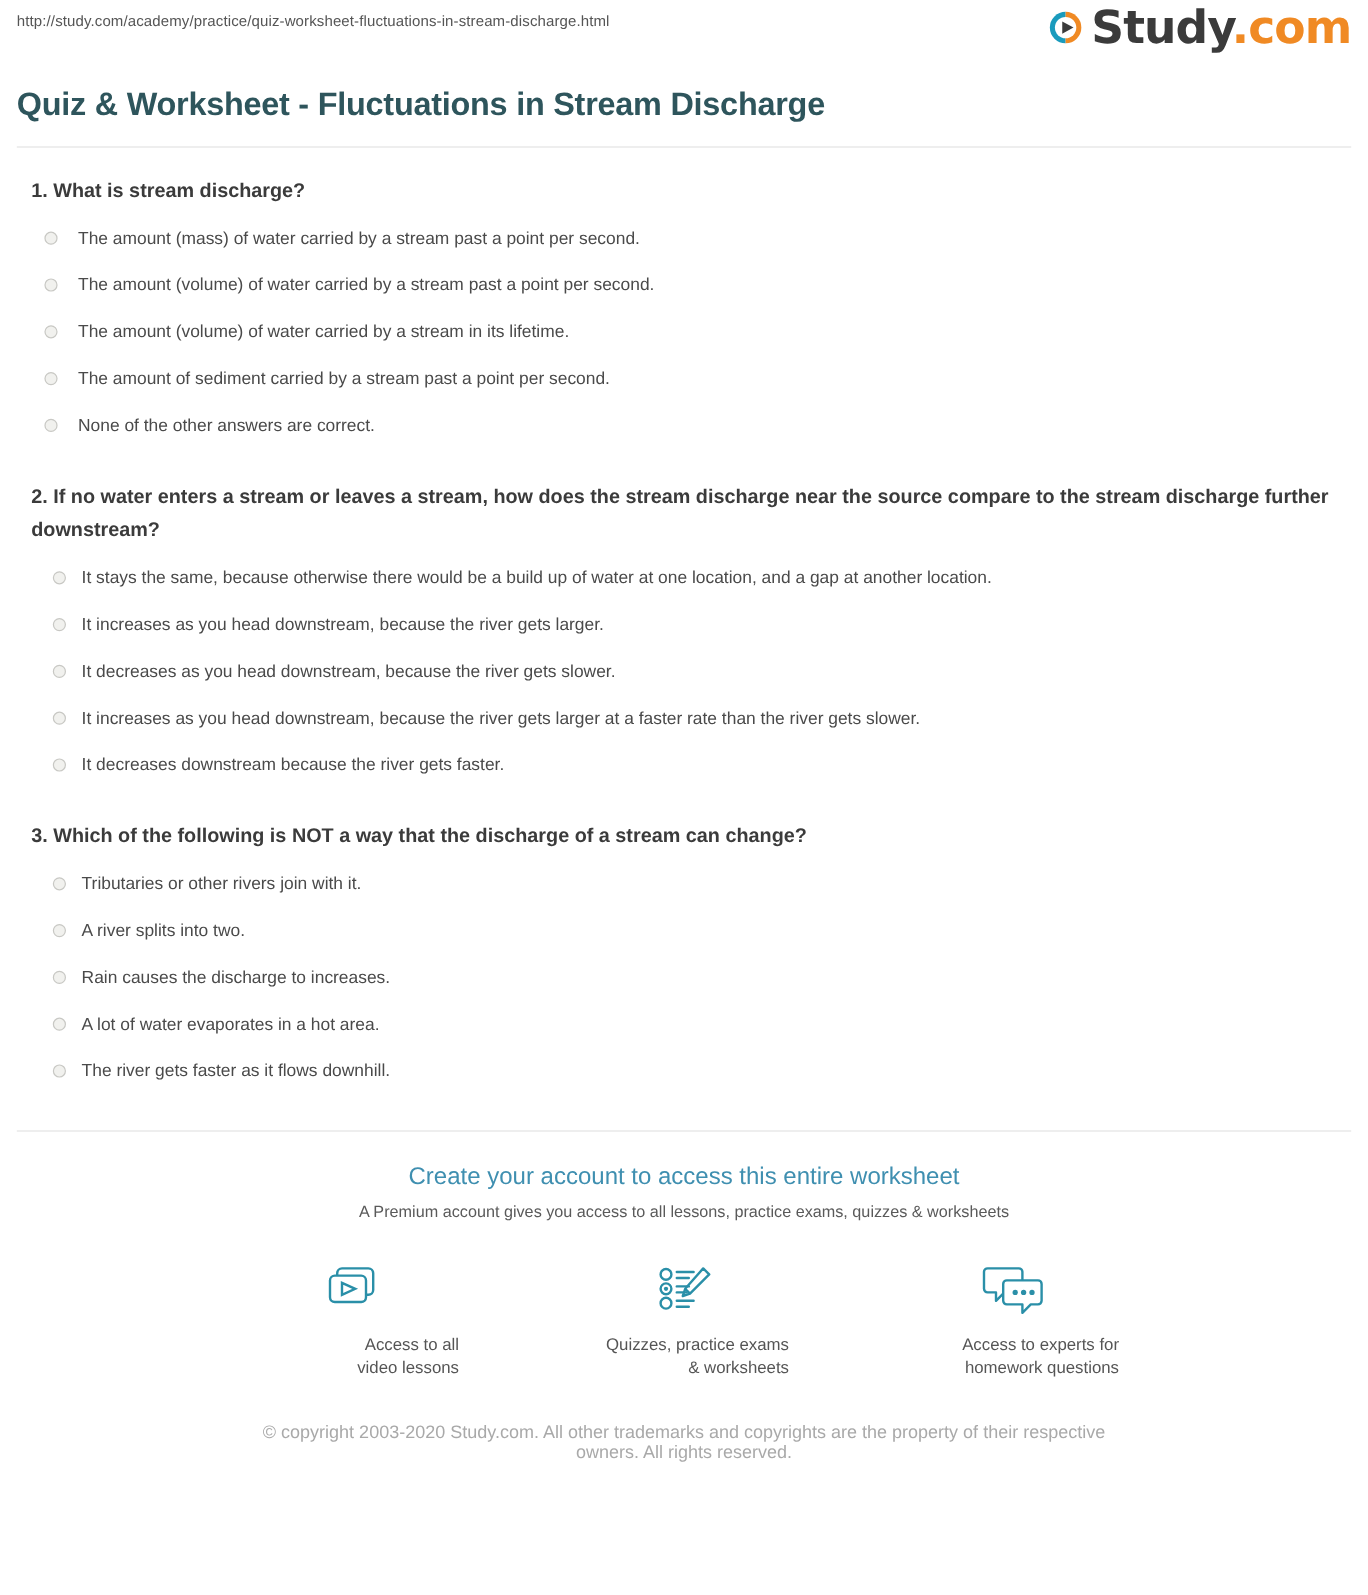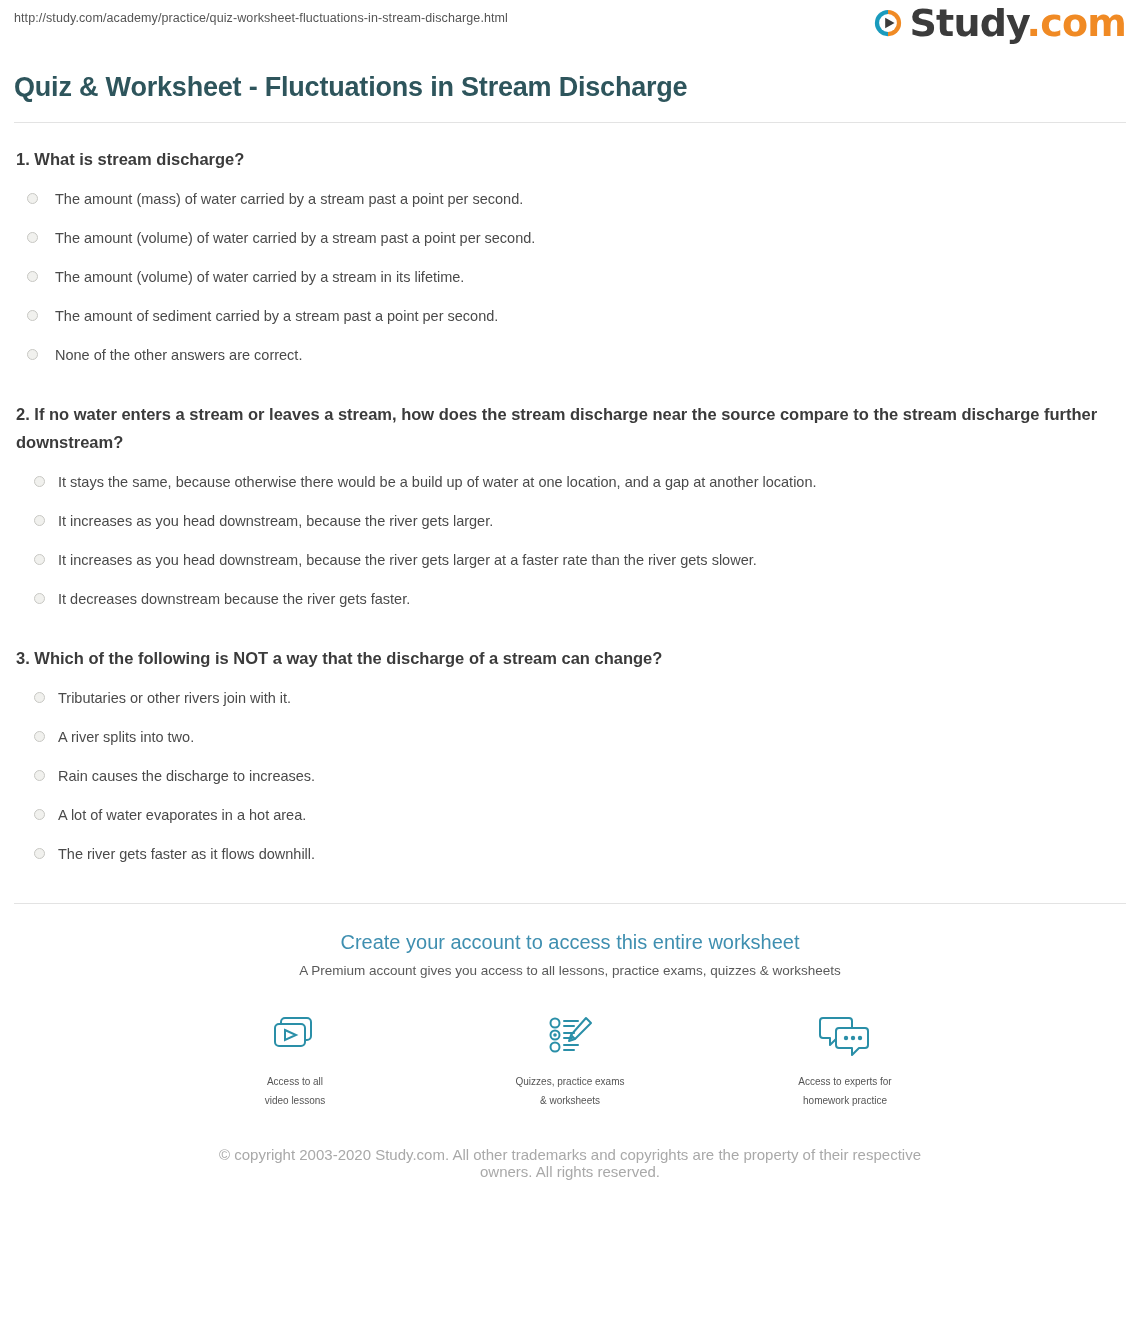--- a/index.html
+++ b/index.html
@@ -60,21 +60,21 @@
     line-height: 34px;
   }
 
   .rule {
     height: 1px;
     background: #e3e3e3;
     margin: 18px 14px 0 14px;
   }
 
   
-  .questions { padding: 0 16px; }
+  .questions { padding: 0 26px; }
   .question-block { margin-top: 26px; }
   .question-block:first-child { margin-top: 22px; }
 
   .q-text {
     font-size: 16.5px;
     font-weight: bold;
     color: #3b3b3b;
     line-height: 28px;
     margin: 0 0 6px 0;
   }
@@ -140,24 +140,25 @@
     text-align: center;
   }
   .feature-icon {
     height: 56px;
     display: flex;
     align-items: center;
     justify-content: center;
   }
   .feature-label {
     margin-top: 8px;
-    font-size: 10px;
+    font-size: 14px;
     color: #555;
     line-height: 19px;
     white-space: pre-line;
+    text-align: right;
   }
   .copyright {
     margin: 36px auto 0 auto;
     width: 720px;
     text-align: center;
     font-size: 15px;
     color: #a9a9a9;
     line-height: 17px;
   }
 </style>
@@ -212,20 +213,24 @@
   <div class="question-block">
     <div class="q-text">2. If no water enters a stream or leaves a stream, how does the stream discharge near the source compare to the stream discharge further downstream?</div>
     <ul class="options">
       <li class="option indent-b">
         <span class="radio"></span>
         <span class="opt-label">It stays the same, because otherwise there would be a build up of water at one location, and a gap at another location.</span>
       </li>
       <li class="option indent-b">
         <span class="radio"></span>
         <span class="opt-label">It increases as you head downstream, because the river gets larger.</span>
+      </li>
+      <li class="option indent-b">
+        <span class="radio"></span>
+        <span class="opt-label">It decreases as you head downstream, because the river gets slower.</span>
       </li>
       <li class="option indent-b">
         <span class="radio"></span>
         <span class="opt-label">It increases as you head downstream, because the river gets larger at a faster rate than the river gets slower.</span>
       </li>
       <li class="option indent-b">
         <span class="radio"></span>
         <span class="opt-label">It decreases downstream because the river gets faster.</span>
       </li>
     </ul>
@@ -304,19 +309,19 @@
       <div class="feature-icon">
         <svg width="60" height="48" viewBox="0 0 60 48" fill="none" stroke="#2a8fa8" stroke-width="2">
           <path d="M8 6 h26 a3 3 0 0 1 3 3 v14 a3 3 0 0 1 -3 3 h-12 l-7 7 v-7 h-7 a3 3 0 0 1 -3 -3 v-14 a3 3 0 0 1 3 -3 z" fill="#ffffff" stroke-linejoin="round"></path>
           <path d="M24 16 h26 a3 3 0 0 1 3 3 v14 a3 3 0 0 1 -3 3 h-6 l-7 7 v-7 h-13 a3 3 0 0 1 -3 -3 v-14 a3 3 0 0 1 3 -3 z" fill="#ffffff" stroke-linejoin="round"></path>
           <circle cx="31" cy="26" r="2.2" fill="#2a8fa8" stroke="none"></circle>
           <circle cx="38" cy="26" r="2.2" fill="#2a8fa8" stroke="none"></circle>
           <circle cx="45" cy="26" r="2.2" fill="#2a8fa8" stroke="none"></circle>
         </svg>
       </div>
       <div class="feature-label">Access to experts for
-homework practice</div>
+homework questions</div>
     </div>
 
   </div>
 
   <div class="copyright">© copyright 2003-2020 Study.com. All other trademarks and copyrights are the property of their respective owners. All rights reserved.</div>
 </div>
 
 </body></html>

